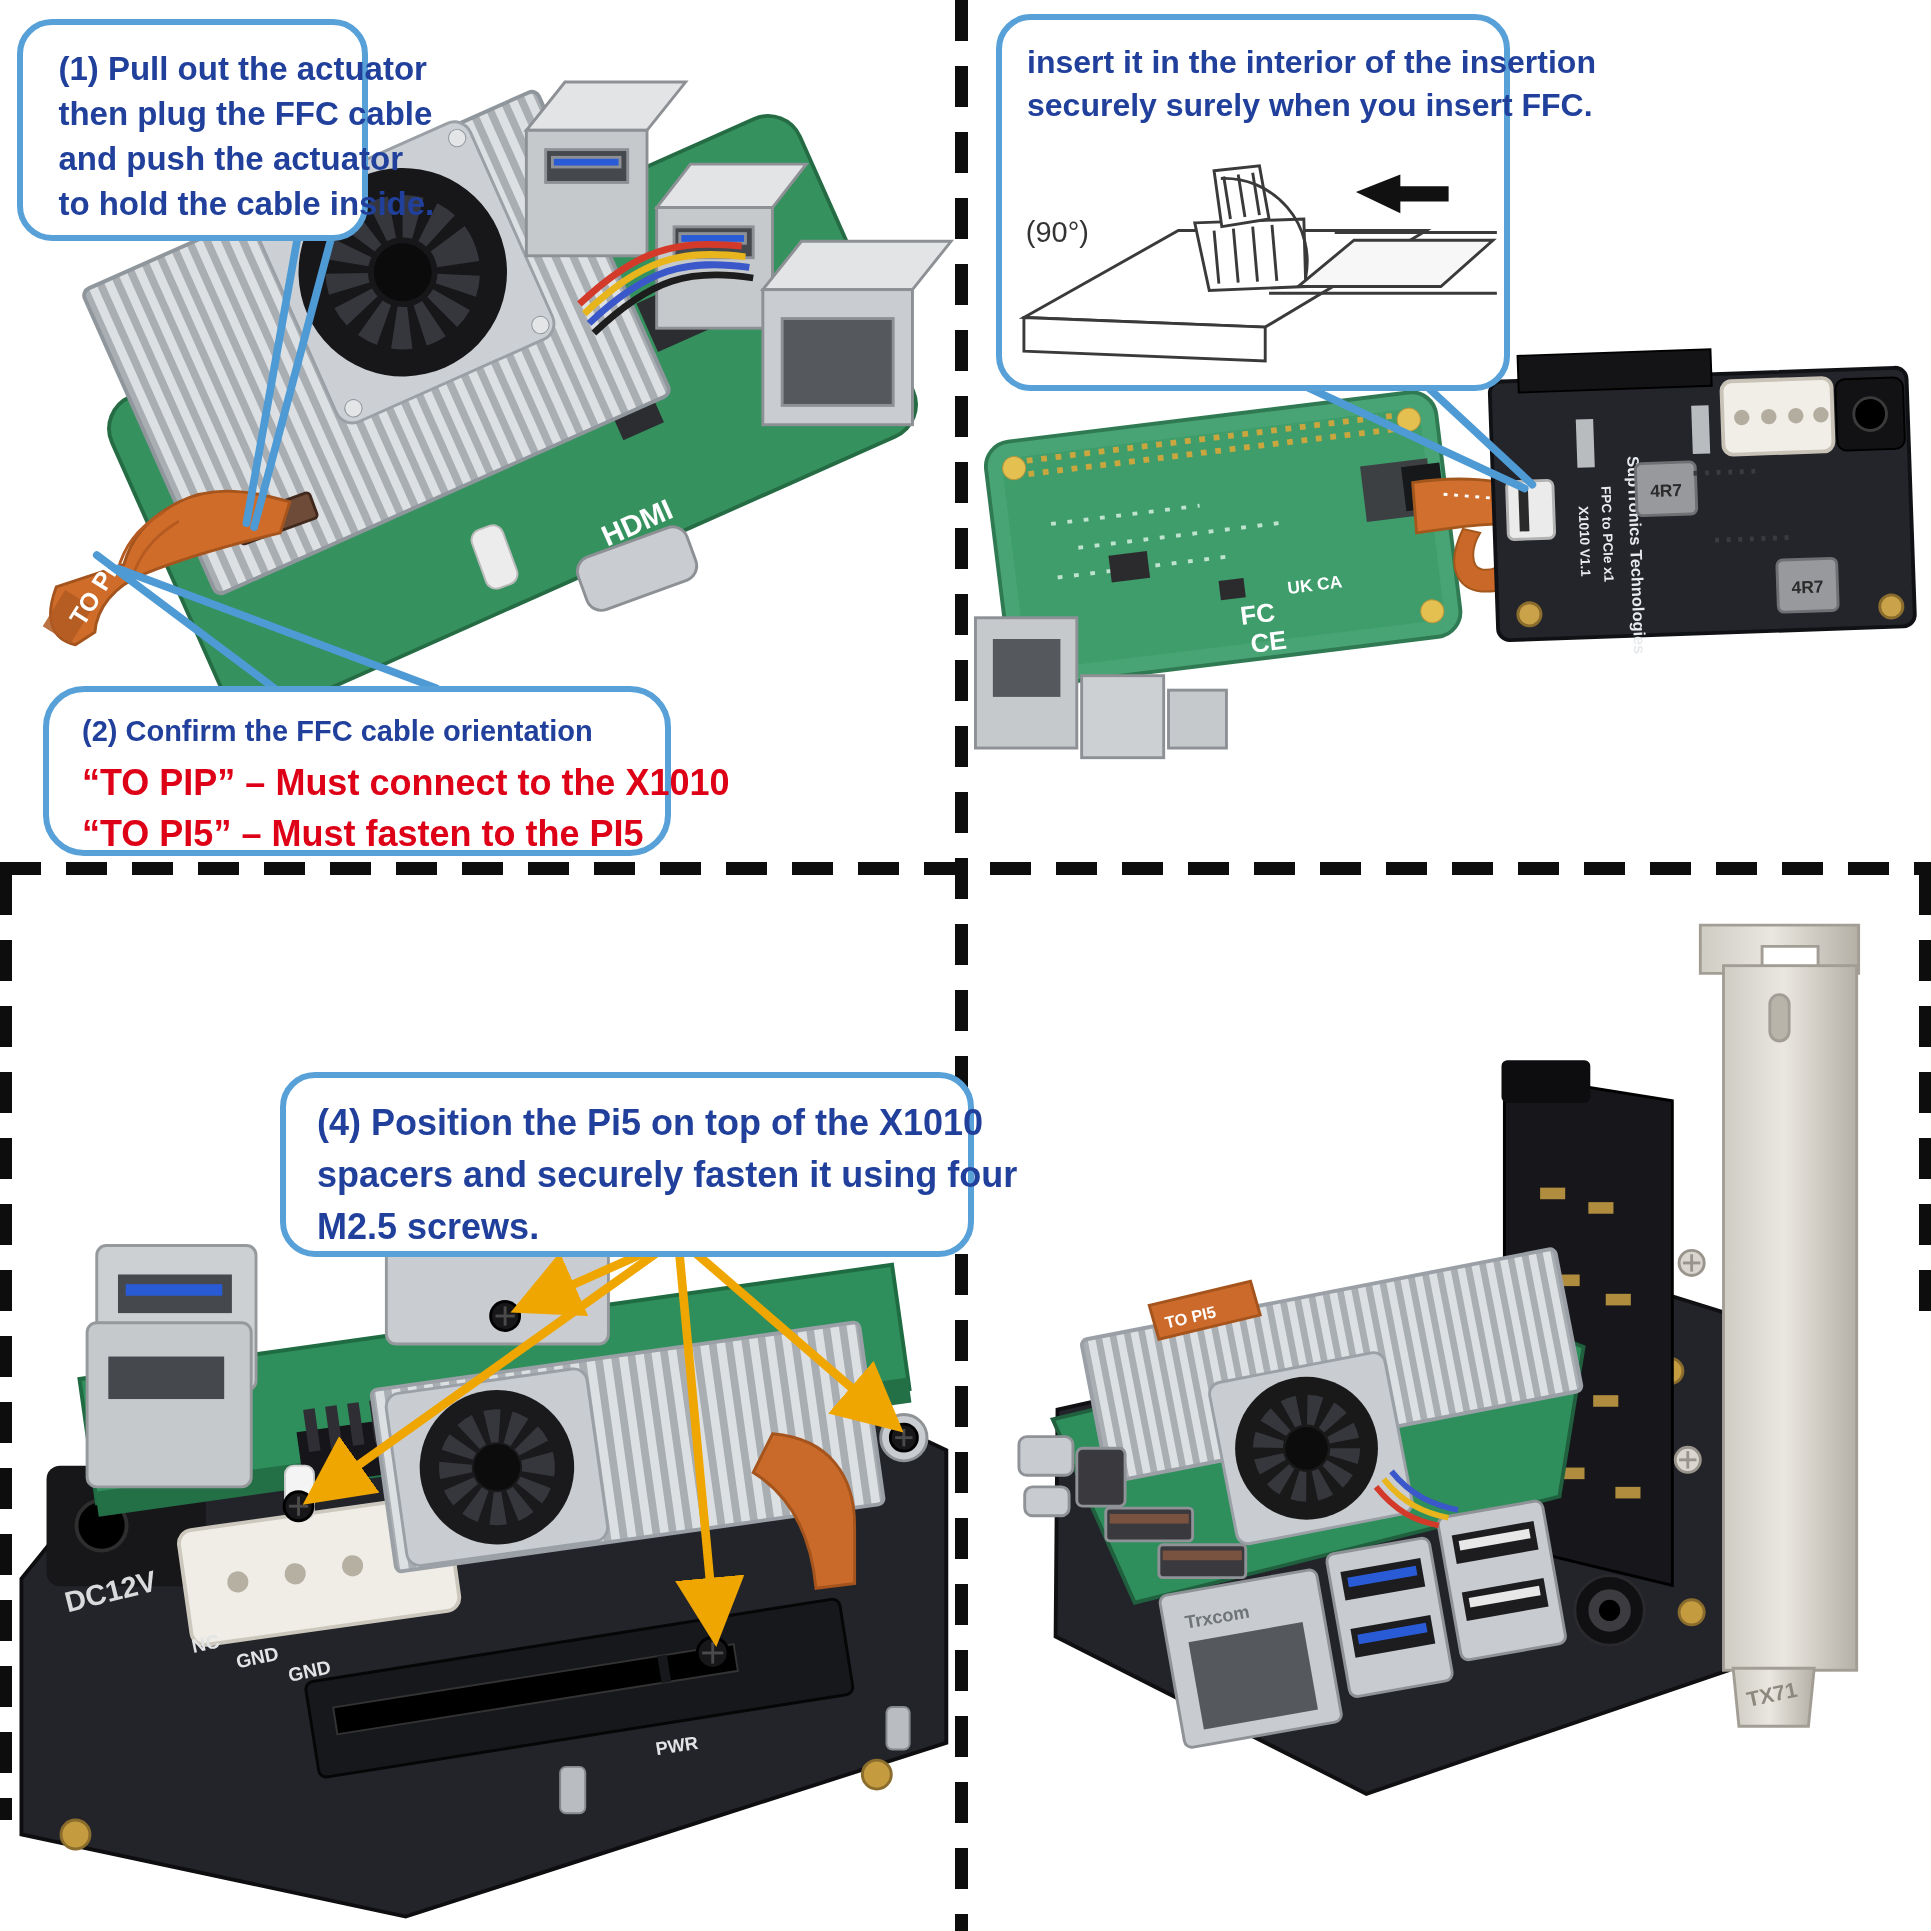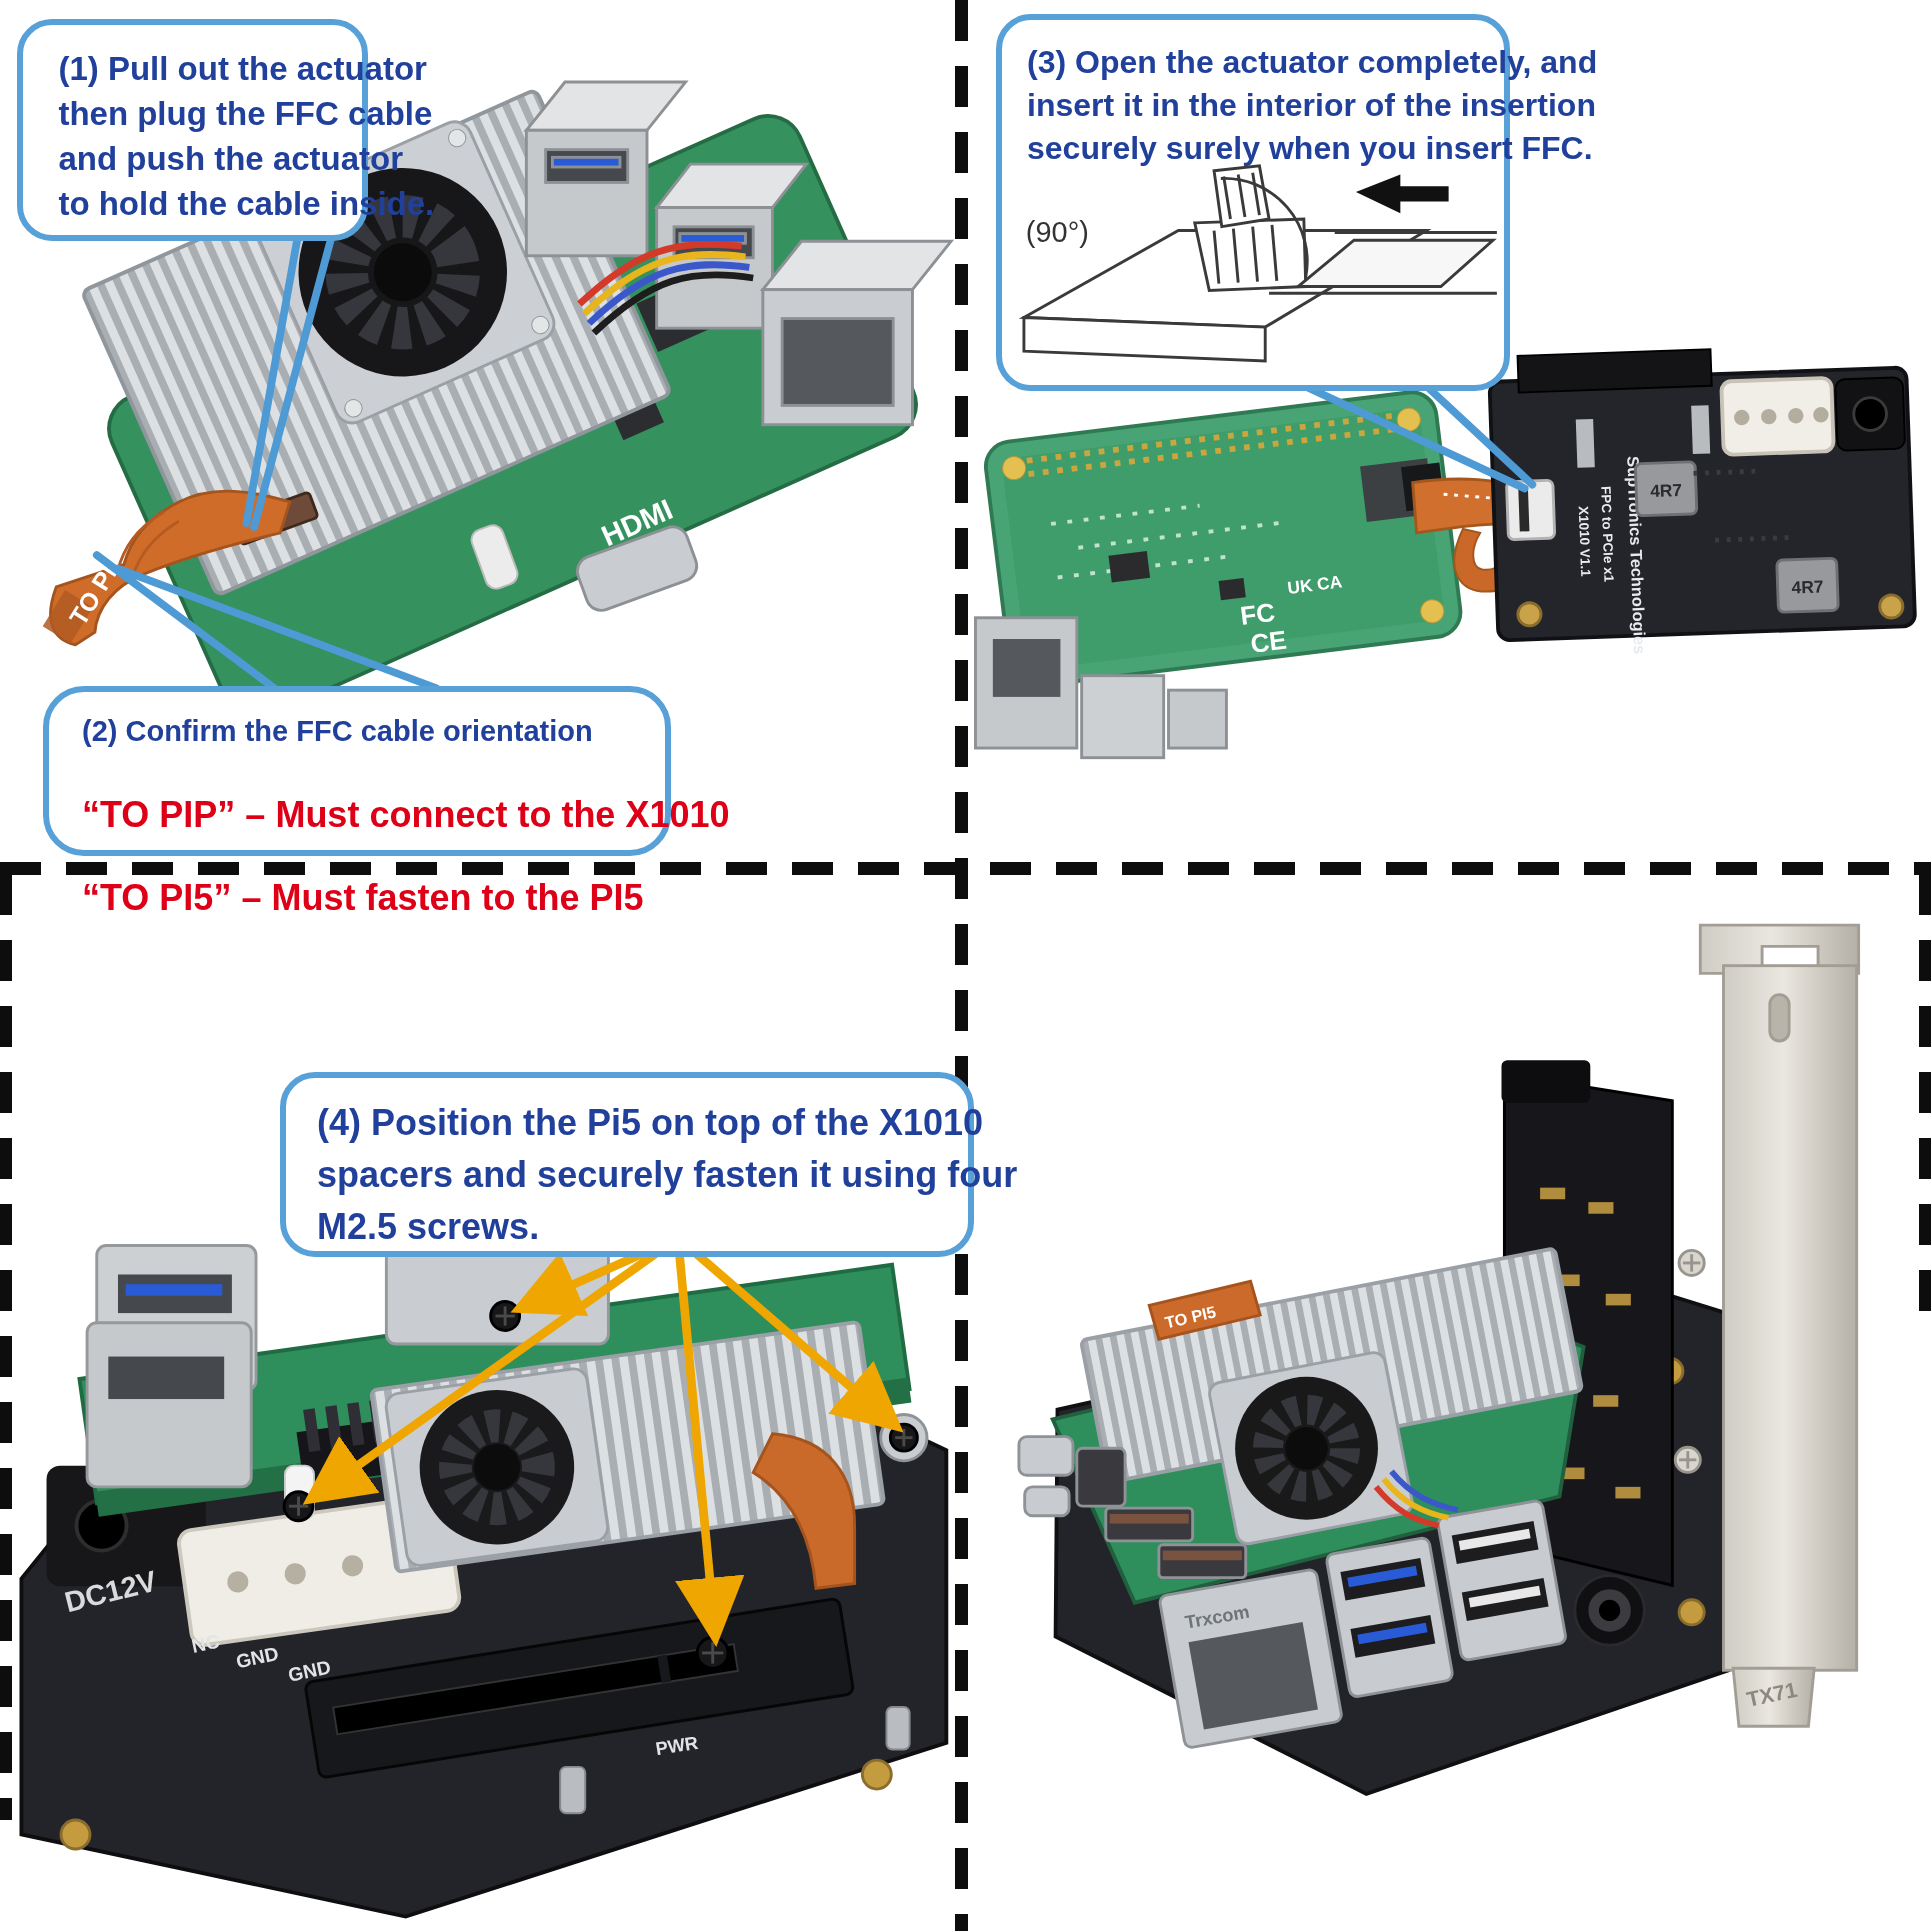--- a/index.html
+++ b/index.html
@@ -11,21 +11,21 @@
   .dash-h{position:absolute;height:12.6px;background:repeating-linear-gradient(to right,#0d0d0d 0 41px,transparent 41px 66px);}
   
   .callout{position:absolute;background:#ffffff;border:6.8px solid #57a0d8;border-radius:35px;
            box-sizing:border-box;z-index:5;}
   .callout .ln{font-weight:bold;color:#20409c;white-space:nowrap;}
   .callout .red{color:#de0016;}
   #box1{left:17.4px;top:19.3px;width:351px;height:222px;padding:21px 0 0 35px;}
   #box1 .ln{font-size:33px;line-height:45px;}
   #box2{left:43px;top:686px;width:628px;height:170px;padding:13.5px 0 0 33px;border-radius:41px;}
   #box2 .ln{font-size:29px;line-height:51px;}
-  #box2 .red{font-size:36px;margin-top:32px;}
+  #box2 .red{font-size:36px;}
   #box3{left:996px;top:13.5px;width:514px;height:377px;padding:21px 0 0 25px;}
   #box3 .ln{font-size:32px;line-height:43px;}
   #box3 svg{position:absolute;left:13.5px;top:143px;}
   #box4{left:280px;top:1072px;width:694px;height:185px;padding:19.3px 0 0 31px;}
   #box4 .ln{font-size:36px;line-height:52px;}
   text{font-family:"Liberation Sans",sans-serif;}
   .silk{fill:#e8ebee;font-weight:bold;}
   .ptr{stroke:#4d9ad5;stroke-width:8;stroke-linecap:round;fill:none;}
 </style>
 </head>
@@ -409,21 +409,20 @@
     <div class="ln">to hold the cable inside.</div>
   </div>
 
   <div class="callout" id="box2">
     <div class="ln">(2) Confirm the FFC cable orientation</div>
     <div class="ln red">“TO PIP” – Must connect to the X1010</div>
     <div class="ln red">“TO PI5” – Must fasten to the PI5</div>
   </div>
 
   <div class="callout" id="box3">
-    <div class="ln">(3) Open the actuator completely, and</div>
     <div class="ln">insert it in the interior of the insertion</div>
     <div class="ln">securely surely when you insert FFC.</div>
 
     <svg width="483" height="222" viewBox="0 0 500 230">
       <g fill="none" stroke="#3a3a3a" stroke-width="3">
         <polygon points="8,160 168,70 425,70 258,170" fill="#ffffff"></polygon>
         <polygon points="8,160 258,170 258,205 8,195" fill="#ffffff"></polygon>
         <polygon points="185,62 298,58 300,128 200,132" fill="#ffffff"></polygon>
         <line x1="205" y1="70" x2="210" y2="125"></line>
           <line x1="225" y1="68" x2="230" y2="124"></line>

